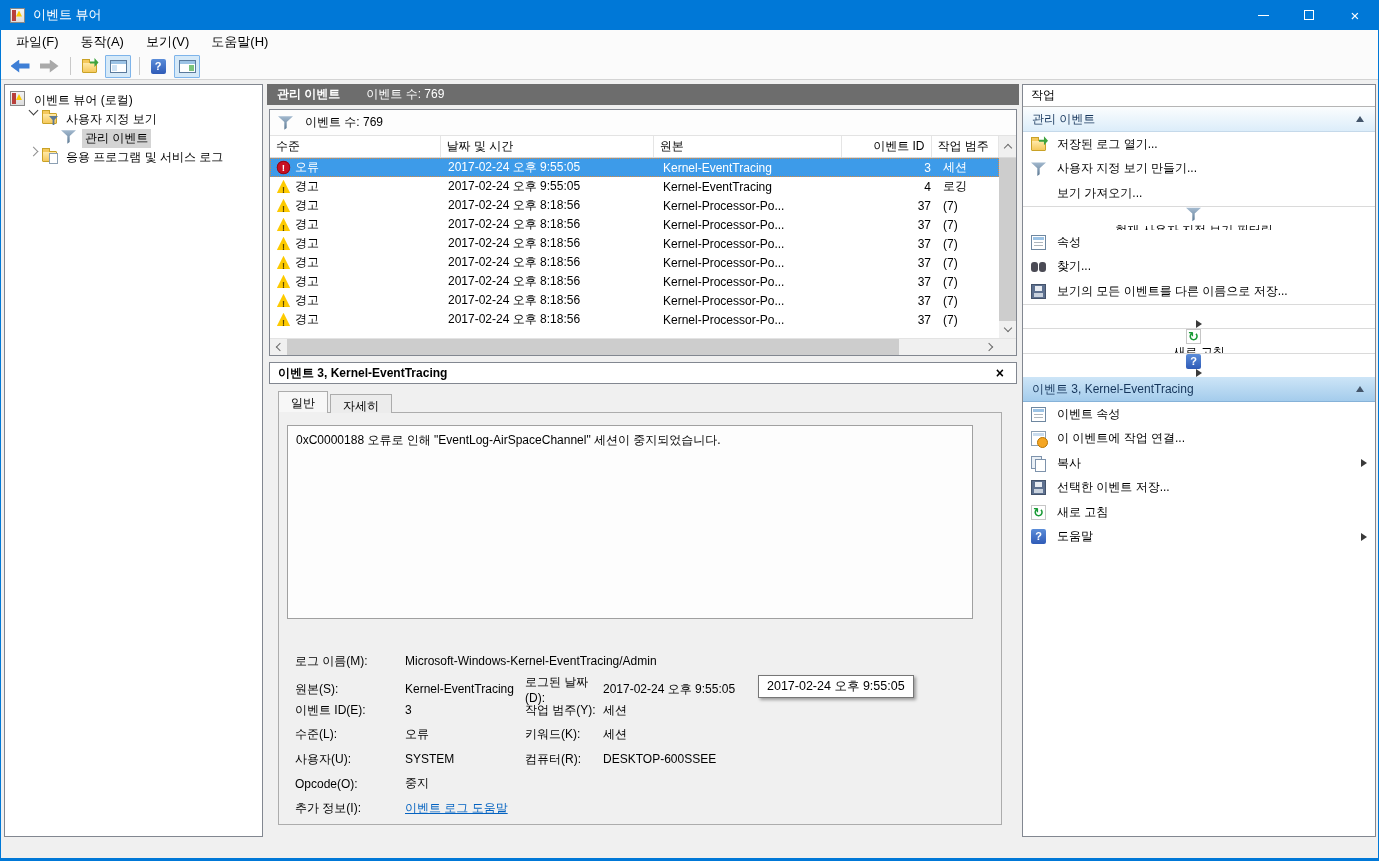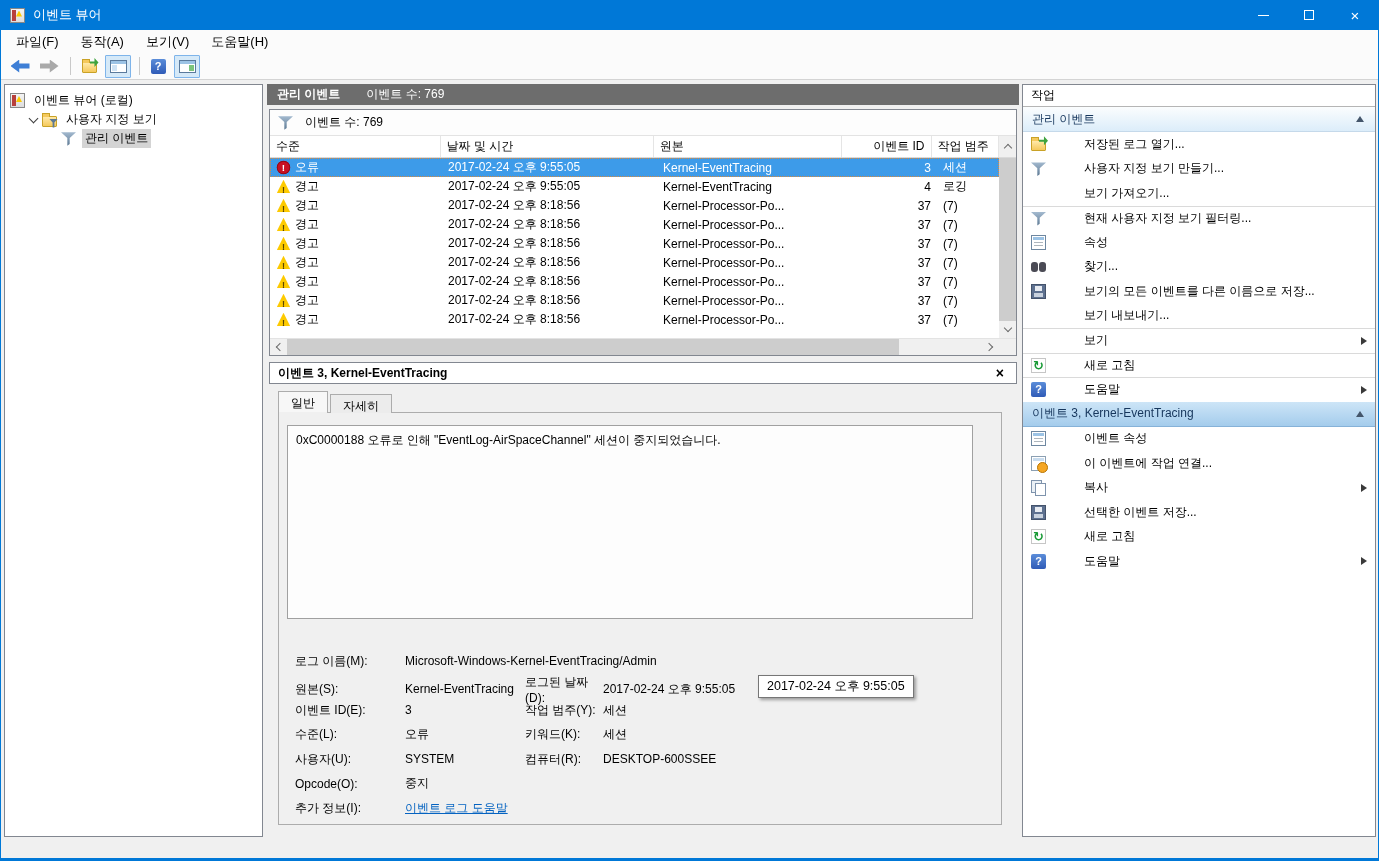--- a/index.html
+++ b/index.html
@@ -89,21 +89,21 @@
   .ic-task::after { content:""; position:absolute; right:-3px; bottom:-3px; width:9px; height:9px; border-radius:50%;
      background:#F5A623; border:1px solid #B87400; }
   .ic-none { visibility:hidden; }
 
   
   .main { position:absolute; top:80px; left:0; right:0; bottom:21px; background:#F0F0F0; }
 
   
   .tree-pane { position:absolute; left:3px; top:4px; width:259px; bottom:3px; background:#fff;
                border:1px solid #828790; padding-top:6px; overflow:hidden; }
-  .tree-row { height:19px; display:flex; align-items:center; white-space:nowrap; }
+  .tree-row { height:19px; display:flex; align-items:flex-start; white-space:nowrap; }
   .chev { width:7px; height:7px; flex:none; margin:0 5px 0 2px; }
   .chev.right { border-right:1.4px solid #8F8F8F; border-bottom:1.4px solid #8F8F8F; transform:rotate(-45deg); }
   .chev.down { border-right:1.6px solid #3C3C3C; border-bottom:1.6px solid #3C3C3C; transform:rotate(45deg); margin-top:-3px; }
   .tree-label { margin-left:6px; padding:1px 3px; }
   .tree-row.selected .tree-label { background:#D4D4D4; }
 
   
   .center-pane { position:absolute; left:266px; top:4px; width:752px; bottom:3px; }
   .center-header { height:21px; background:#6D6D6D; color:#fff; display:flex; align-items:center; padding:0 10px; }
   .center-header .ph-title { font-weight:bold; }
@@ -162,23 +162,23 @@
   
   .action-pane { position:absolute; left:1021px; right:2px; top:4px; bottom:3px; background:#fff; border:1px solid #828790; overflow:hidden; }
   .actions-title { height:22px; display:flex; align-items:center; padding:0 8px; border-bottom:1px solid #B5B5B5; }
   .sec-header { height:25px; display:flex; align-items:center; padding:0 9px; border-bottom:1px solid #C5D9EA;
                 background:linear-gradient(#FBFDFE,#DCEDFA); color:#16365C; }
   .sec-header.selected { background:linear-gradient(#CDE5F7,#A4CCEC); border-bottom:1px solid #86B2D8; }
   .sec-header .sec-title { flex:1; }
   .tri-up { width:0; height:0; border-left:4px solid transparent; border-right:4px solid transparent;
             border-bottom:6px solid #44566B; margin-right:2px; }
   .act-item { height:24.5px; display:flex; align-items:center; padding:0 8px; }
-  .act-item.sep { border-top:1px solid #DADADA; }
+  .act-item.sep { border-top:1px solid #DADADA;flex-direction:column; }
   .act-item .ic { margin-right:11px; }
-  .act-item .act-label { flex:1; white-space:nowrap; overflow:hidden;margin-left:27px; }
+  .act-item .act-label { flex:1; white-space:nowrap; overflow:hidden; }
   .sub-arrow { width:0; height:0; border-top:4px solid transparent; border-bottom:4px solid transparent;
                border-left:6px solid #3A3A3A; }
 
   
   .statusbar { position:absolute; bottom:0; left:0; right:0; height:21px; background:#F0F0F0;
                border-bottom:3px solid #0078D7; }
 </style>
 </head>
 <body>
 
@@ -239,20 +239,25 @@
         </div>
         <div class="tree-row" style="padding-left: 23px;">
           <span class="chev down"></span>
           <span class="ic ic-folder-filter"></span>
           <span class="tree-label">사용자 지정 보기</span>
         </div>
         <div class="tree-row selected" style="padding-left: 42px;">
           <span class="chev"></span>
           <span class="ic ic-funnel"></span>
           <span class="tree-label">관리 이벤트</span>
+        </div>
+        <div class="tree-row" style="padding-left: 23px;">
+          <span class="chev right"></span>
+          <span class="ic ic-folder-app"></span>
+          <span class="tree-label">응용 프로그램 및 서비스 로그</span>
         </div>
       </div>
 
     <div class="center-pane">
       <div class="center-header">
         <span class="ph-title">관리 이벤트</span>
         <span class="ph-count">이벤트 수: 769</span>
       </div>
 
       <div class="list-region">
@@ -480,24 +485,20 @@
   <div class="act-item">
     <span class="ic ic-binoculars"></span>
     <span class="act-label">찾기...</span>
   </div>
 
   <div class="act-item">
     <span class="ic ic-floppy"></span>
     <span class="act-label">보기의 모든 이벤트를 다른 이름으로 저장...</span>
   </div>
 
-  <div class="act-item">
-    <span class="ic ic-none"></span>
-    <span class="act-label">보기 내보내기...</span>
-  </div>
 
 
 
   <div class="act-item sep">
     <span class="ic ic-none"></span>
     <span class="act-label">보기</span>
   <span class="sub-arrow"></span>
           </div>
 
   <div class="act-item sep">

